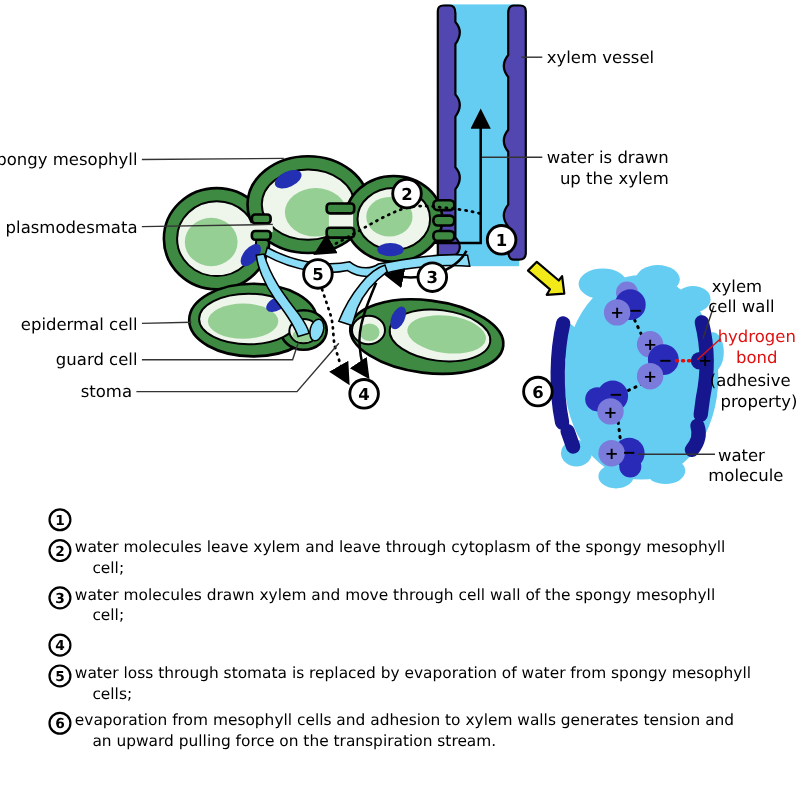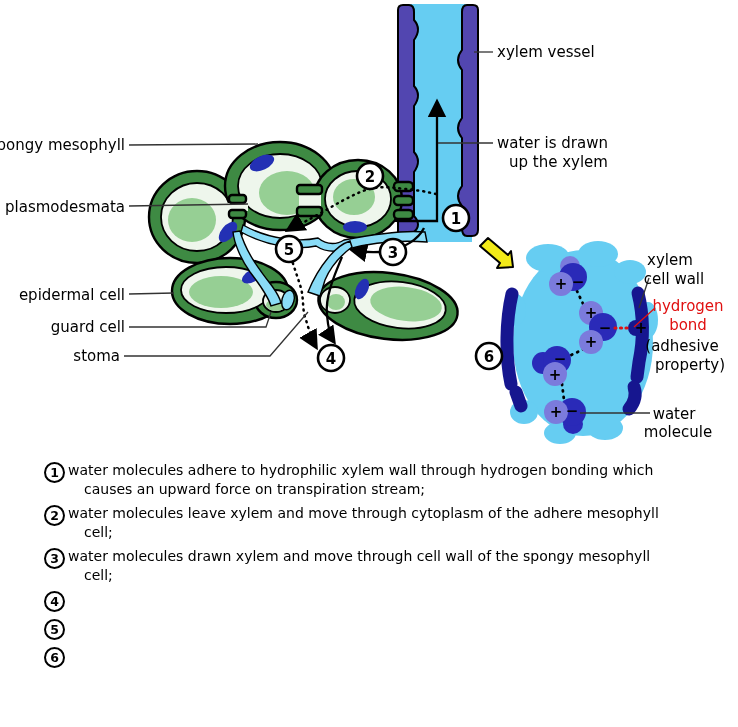--- a/index.html
+++ b/index.html
@@ -257,35 +257,37 @@
     <text class="lbl" x="690" y="370" text-anchor="middle">property)</text>
     <path class="leader" d="M580,413 L650,413"></path>
     <text class="lbl" x="674" y="419" text-anchor="middle">water</text>
     <text class="lbl" x="678" y="437" text-anchor="middle">molecule</text>
   </g>
 </svg>
 
 <div id="steps">
   <div class="li">
     <span class="lnum">1</span>
-    <div class="ltext">water molecules adhere to hydrophilic xylem wall through hydrogen bonding which
-causes an upward force on transpiration stream;</div>
   </div>
   <div class="li">
     <span class="lnum">2</span>
-    <div class="ltext">water molecules leave xylem and move through cytoplasm of the adhere mesophyll
+    <div class="ltext">water molecules leave xylem and leave through cytoplasm of the spongy mesophyll
 cell;</div>
   </div>
   <div class="li">
     <span class="lnum">3</span>
     <div class="ltext">water molecules drawn xylem and move through cell wall of the spongy mesophyll
 cell;</div>
   </div>
   <div class="li">
     <span class="lnum">4</span>
   </div>
   <div class="li">
     <span class="lnum">5</span>
+    <div class="ltext">water loss through stomata is replaced by evaporation of water from spongy mesophyll
+cells;</div>
   </div>
   <div class="li">
     <span class="lnum">6</span>
+    <div class="ltext">evaporation from mesophyll cells and adhesion to xylem walls generates tension and
+an upward pulling force on the transpiration stream.</div>
   </div>
 </div>
 
 </body></html>

